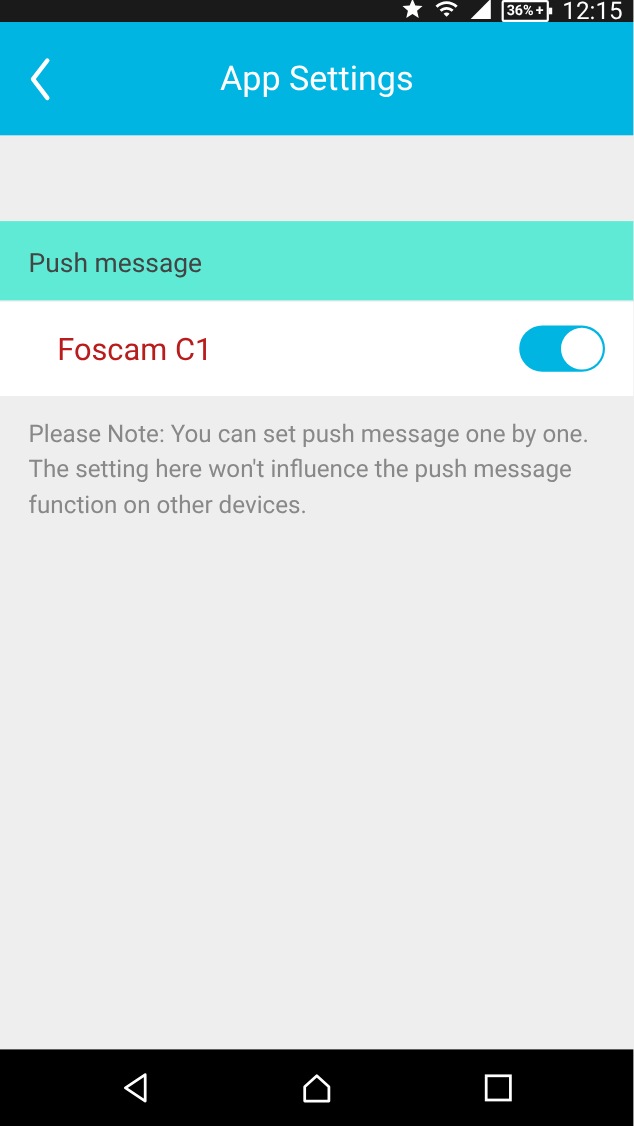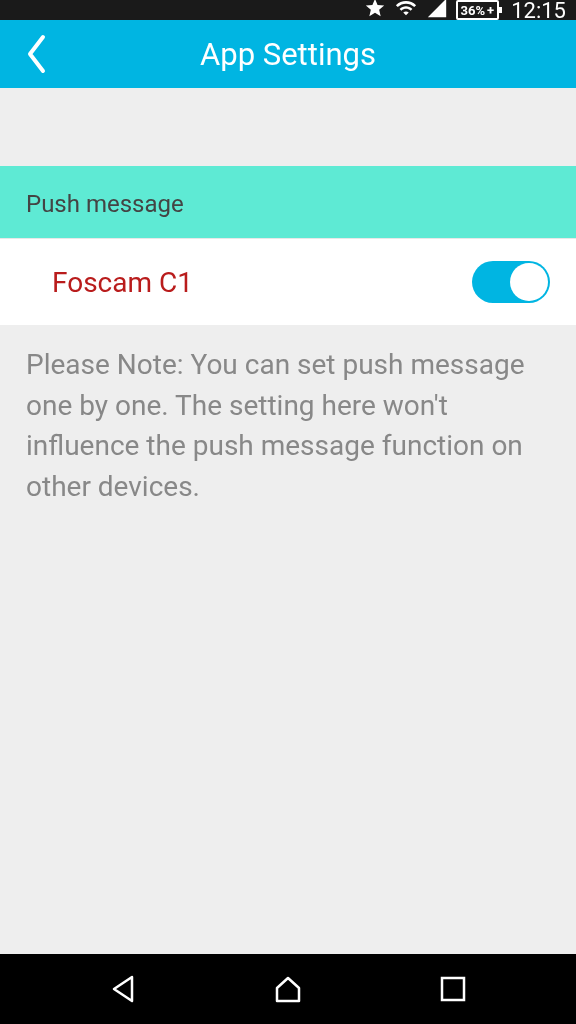--- a/index.html
+++ b/index.html
@@ -64,21 +64,21 @@
     }
     
     .time {
       font-size: 22px;
       font-weight: 400;
       margin-left: 4px;
     }
     
     
     .app-header {
-      height: 68px;
+      height: 103px;
       background: #00b5e2;
       display: flex;
       align-items: center;
       position: relative;
     }
     
     .back-btn {
       position: absolute;
       left: 16px;
       top: 50%;
@@ -166,21 +166,21 @@
       top: 2px;
       width: 38px;
       height: 38px;
       background: white;
       border-radius: 50%;
     }
     
     
     .note {
       padding: 20px 26px;
-      font-size: 28px;
+      font-size: 22px;
       color: #888;
       line-height: 1.45;
       background: #eeeeee;
     }
     
     
     .nav-bar {
       height: 70px;
       background: #000;
       display: flex;

